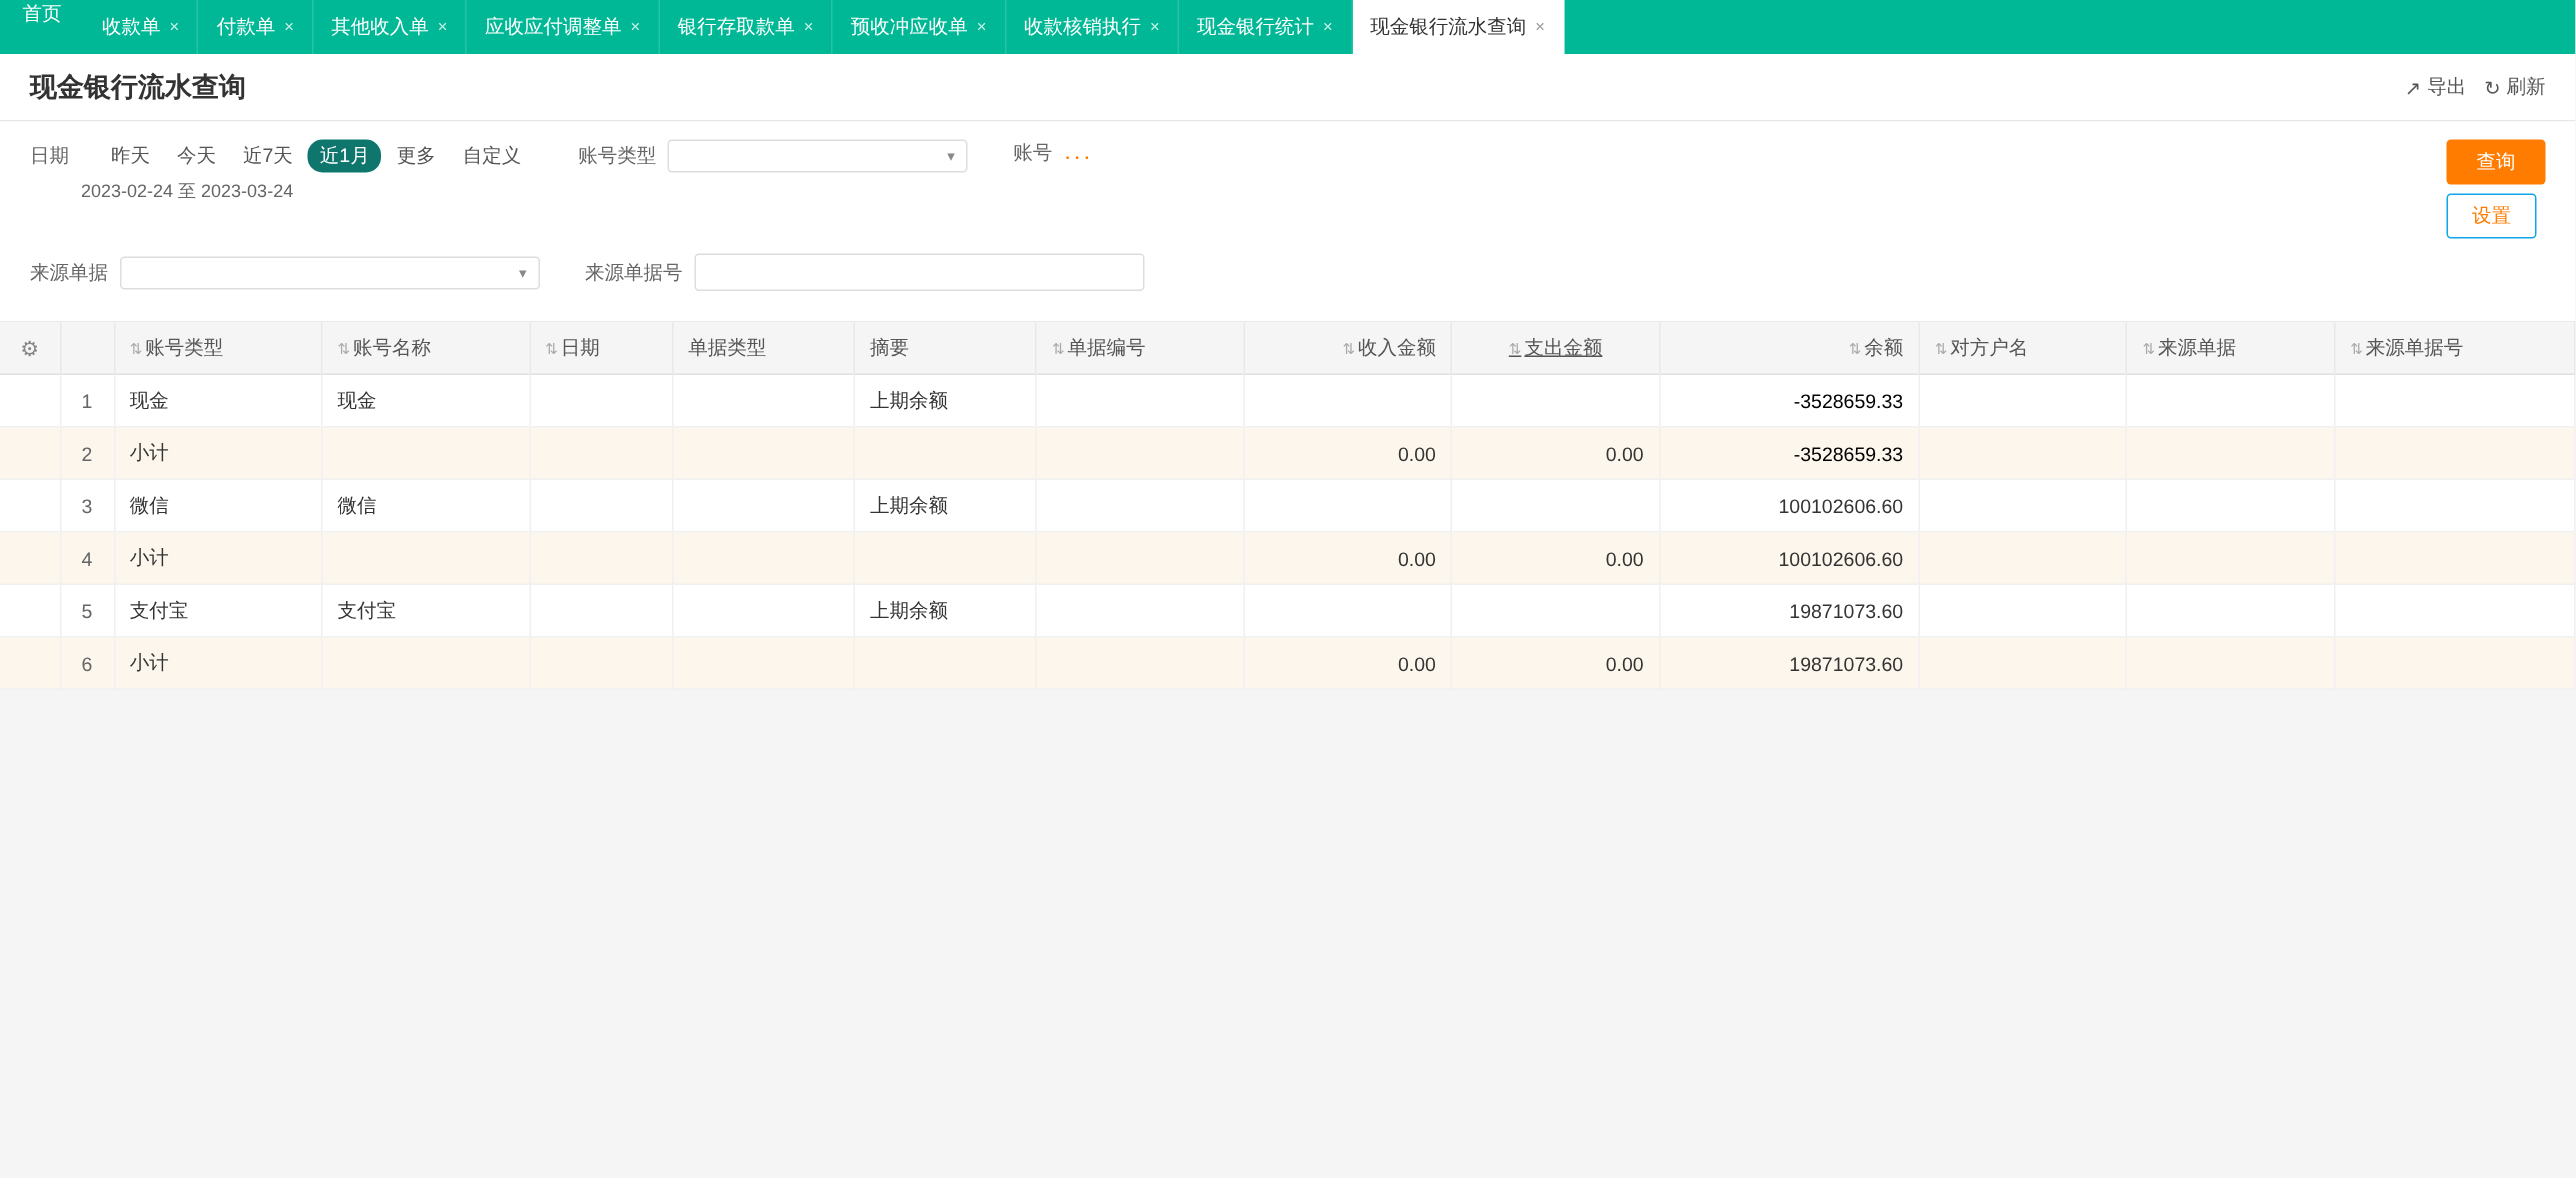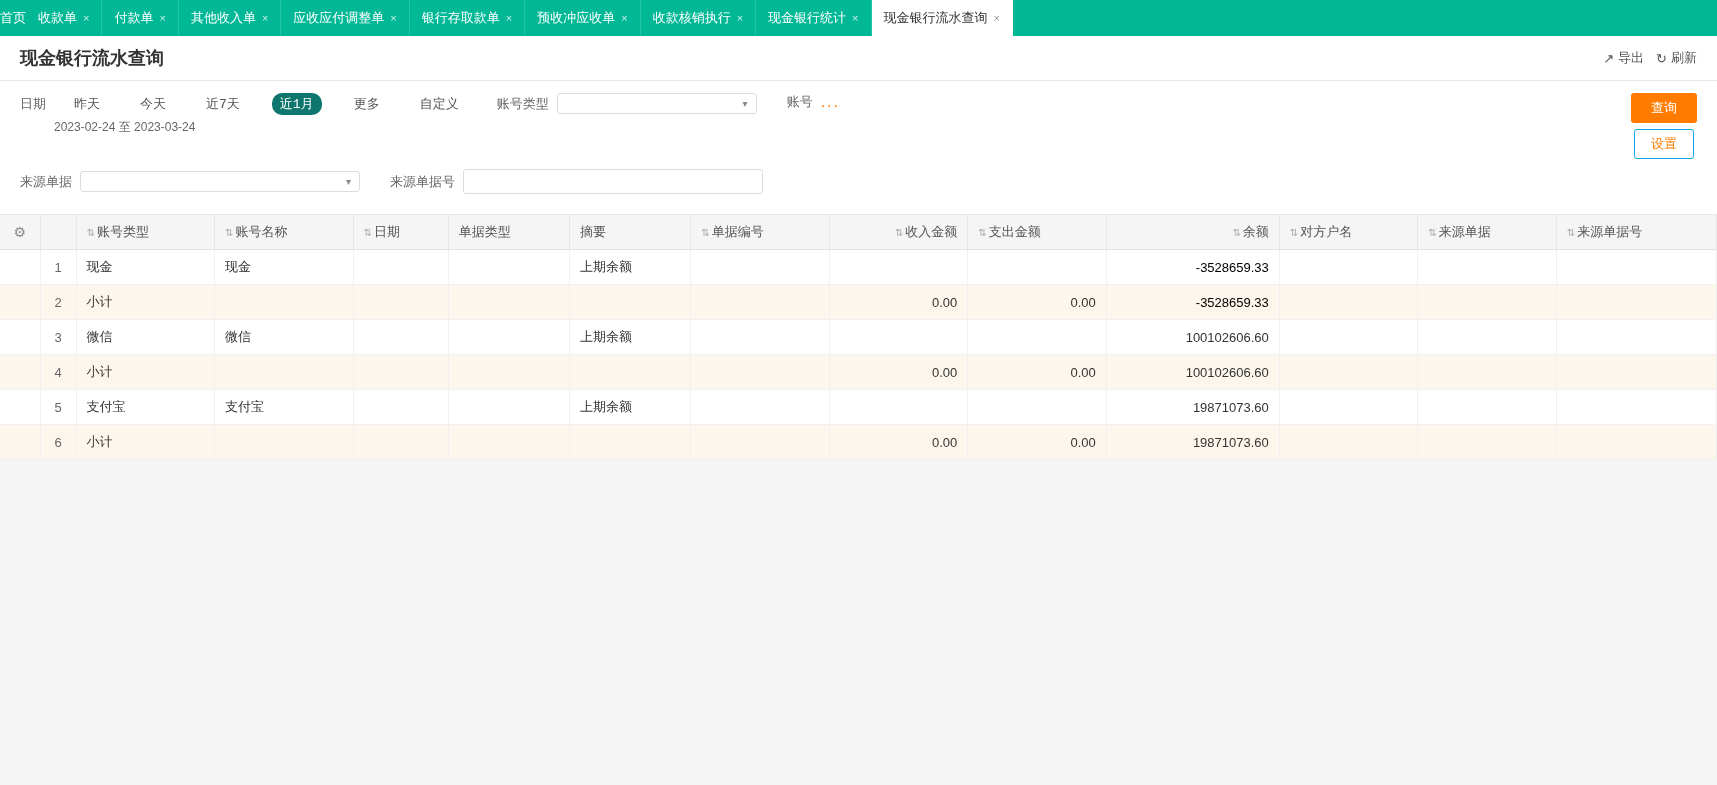--- a/index.html
+++ b/index.html
@@ -29,24 +29,23 @@
       background: #fff;
       color: #333;
     }
     .nav-item .close-icon {
       margin-left: 6px;
       font-size: 11px;
       color: rgba(255,255,255,0.8);
     }
     .nav-item.active .close-icon { color: #999; }
     .nav-home {
-      padding: 0 0;
+      padding: 0 15px;
       height: 36px;
       display: flex;
-      align-items: center;
       color: #fff;
       font-size: 13px;
       cursor: pointer;
     }
 
     
     .page-header {
       background: #fff;
       padding: 10px 20px;
       display: flex;
@@ -91,22 +90,21 @@
       gap: 8px;
     }
     .filter-label {
       color: #666;
       white-space: nowrap;
       font-size: 13px;
     }
     .date-options {
       display: flex;
       align-items: center;
-      gap: 24px;
-      font-family: Liberation Mono, monospace;
+      gap: 2px;
     }
     .date-option {
       padding: 2px 8px;
       border-radius: 3px;
       cursor: pointer;
       font-size: 13px;
       color: #555;
     }
     .date-option.active {
       background: #0f766e;
@@ -169,21 +167,21 @@
       color: #00b896;
       cursor: pointer;
       font-size: 12px;
     }
 
     
     .right-btns {
       display: flex;
       flex-direction: column;
       gap: 6px;
-      align-items: center;
+      align-items: flex-start;
     }
 
     
     .table-container {
       background: #fff;
       margin: 0;
     }
     table {
       width: 100%;
       border-collapse: collapse;
@@ -360,21 +358,21 @@
           <span class="sort-icon">⇅</span>日期
         </th>
         <th>单据类型</th>
         <th>摘要</th>
         <th>
           <span class="sort-icon">⇅</span>单据编号
         </th>
         <th style="text-align:right;">
           <span class="sort-icon">⇅</span>收入金额
         </th>
-        <th style="text-align:left;">
+        <th style="text-align:center;text-decoration:underline;">
           <span class="sort-icon">⇅</span>支出金额
         </th>
         <th style="text-align:right;">
           <span class="sort-icon">⇅</span>余额
         </th>
         <th>
           <span class="sort-icon">⇅</span>对方户名
         </th>
         <th>
           <span class="sort-icon">⇅</span>来源单据

